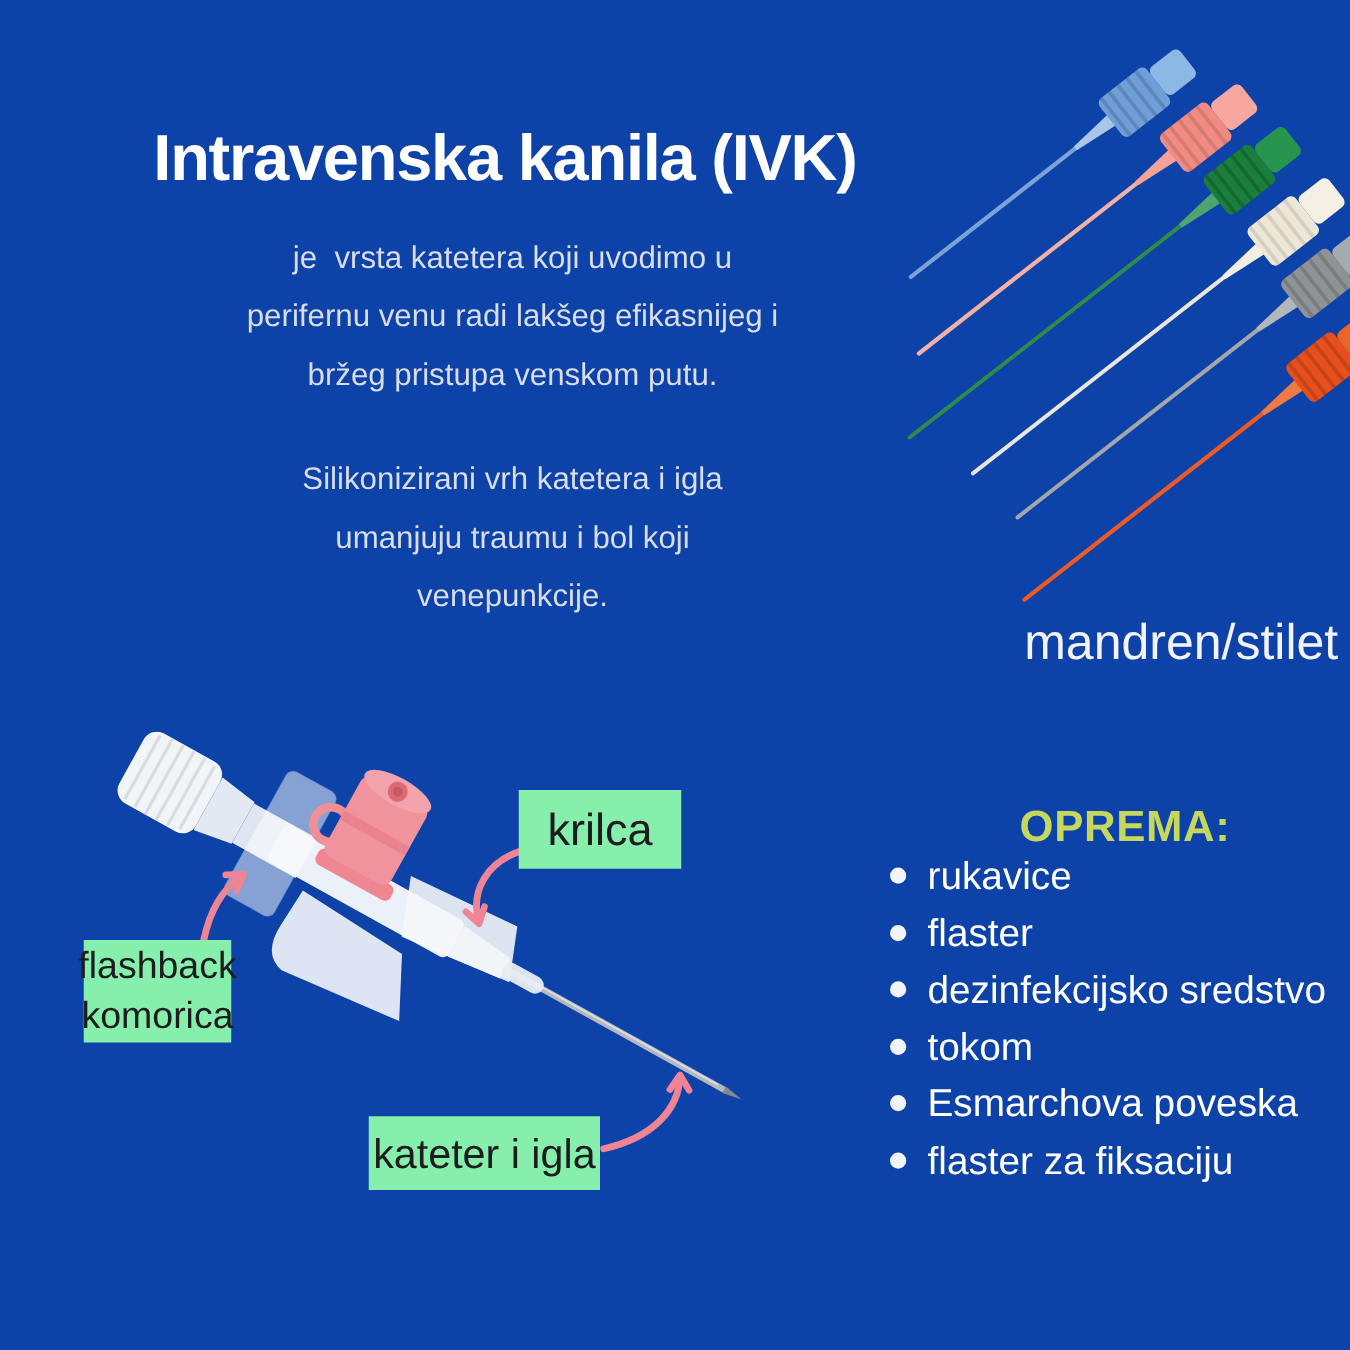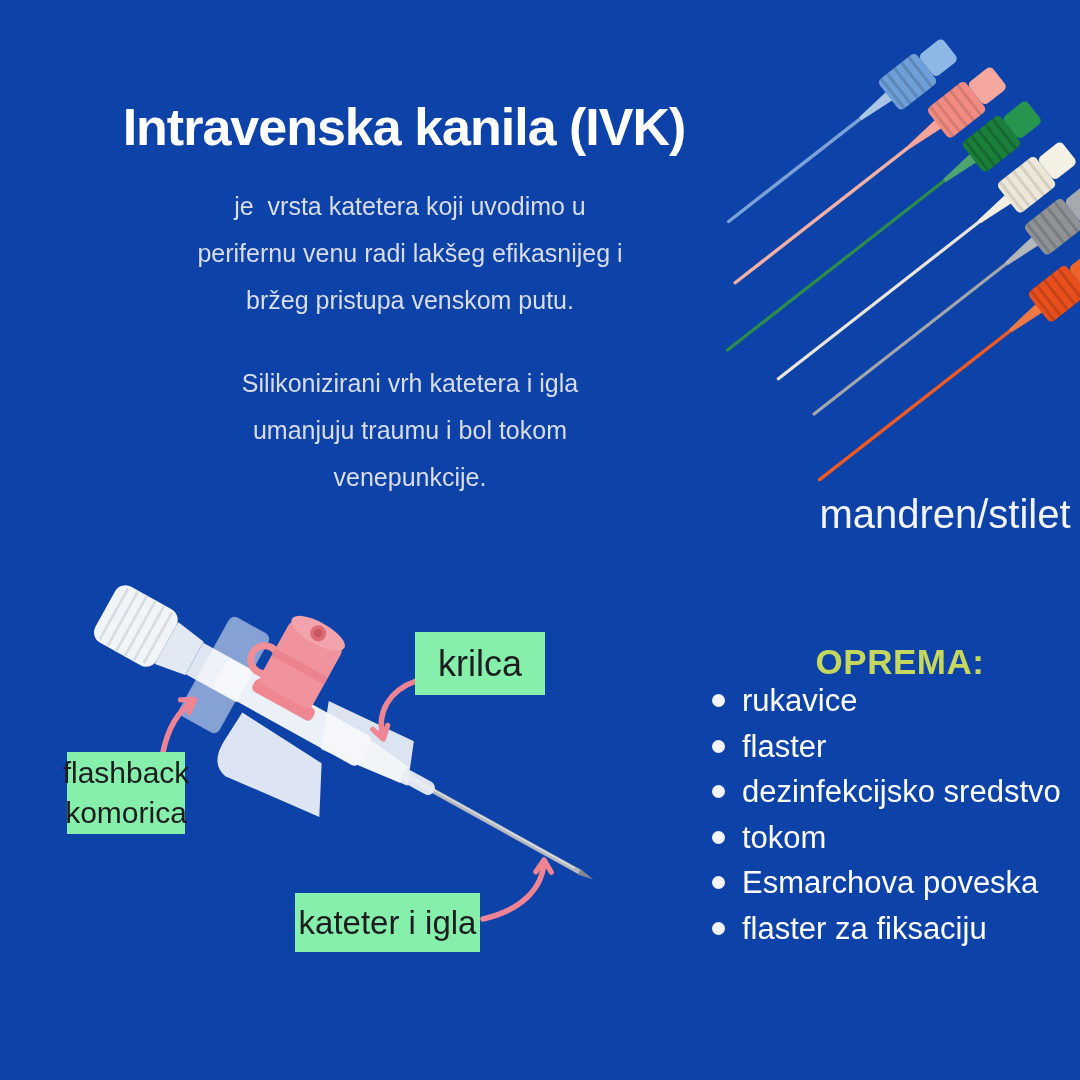--- a/index.html
+++ b/index.html
@@ -59,21 +59,21 @@
   <h1 class="abs title">Intravenska kanila (IVK)</h1>
 
   <div class="abs para p1">
     <div class="pline">je  vrsta katetera koji uvodimo u</div>
     <div class="pline">perifernu venu radi lakšeg efikasnijeg i</div>
     <div class="pline">bržeg pristupa venskom putu.</div>
   </div>
 
   <div class="abs para p2">
     <div class="pline">Silikonizirani vrh katetera i igla</div>
-    <div class="pline">umanjuju traumu i bol tokom</div>
+    <div class="pline">umanjuju traumu i bol koji</div>
     <div class="pline">venepunkcije.</div>
   </div>
 
   <svg class="abs stylets-svg" width="420" height="470" viewBox="0 0 420 470">
 
     <g transform="translate(206,55) rotate(142)">
       <line x1="44" y1="0" x2="225" y2="0" stroke-width="3.4" stroke-linecap="round" stroke="#7aa2d6"></line>
       <polygon points="14,-6 58,-2 58,2 14,6" fill="#a9c5e8"></polygon>
       <rect x="-26" y="-19" width="48" height="38" rx="5" fill="#6f9fd8"></rect>
       <path d="M-18,-19 V19 M-9,-19 V19 M0,-19 V19 M9,-19 V19 M17,-19 V19" stroke="rgba(0,0,0,0.15)" stroke-width="3" fill="none"></path>

